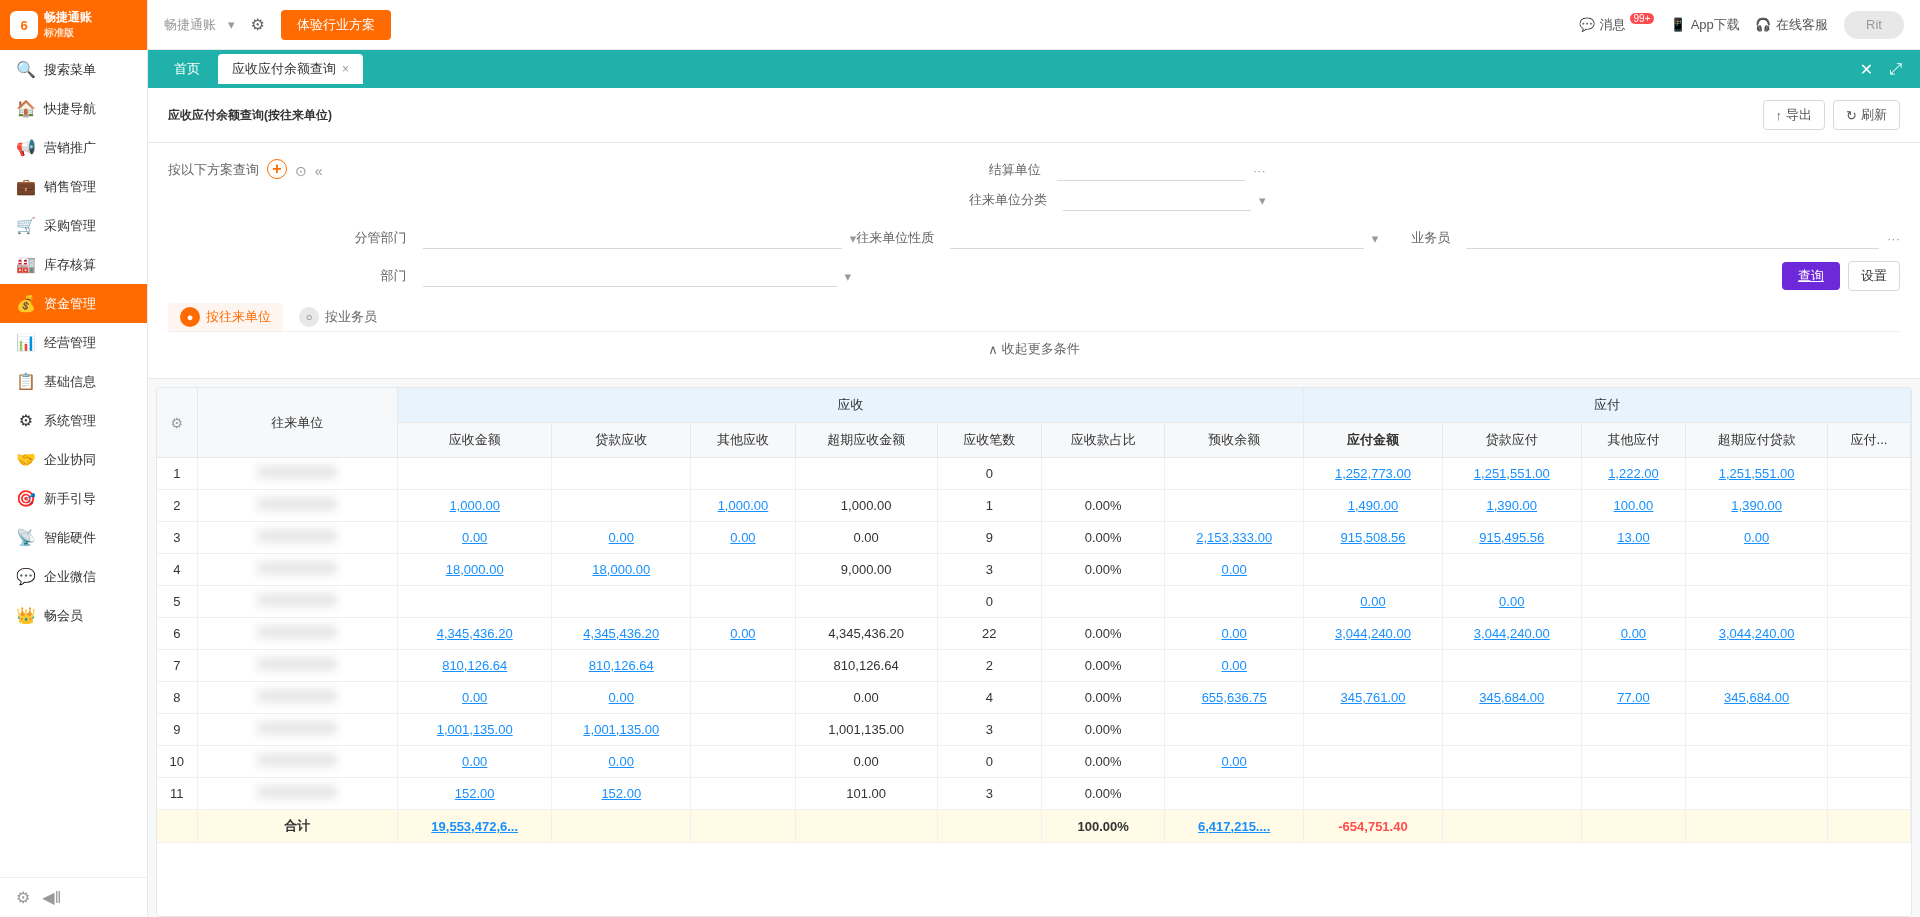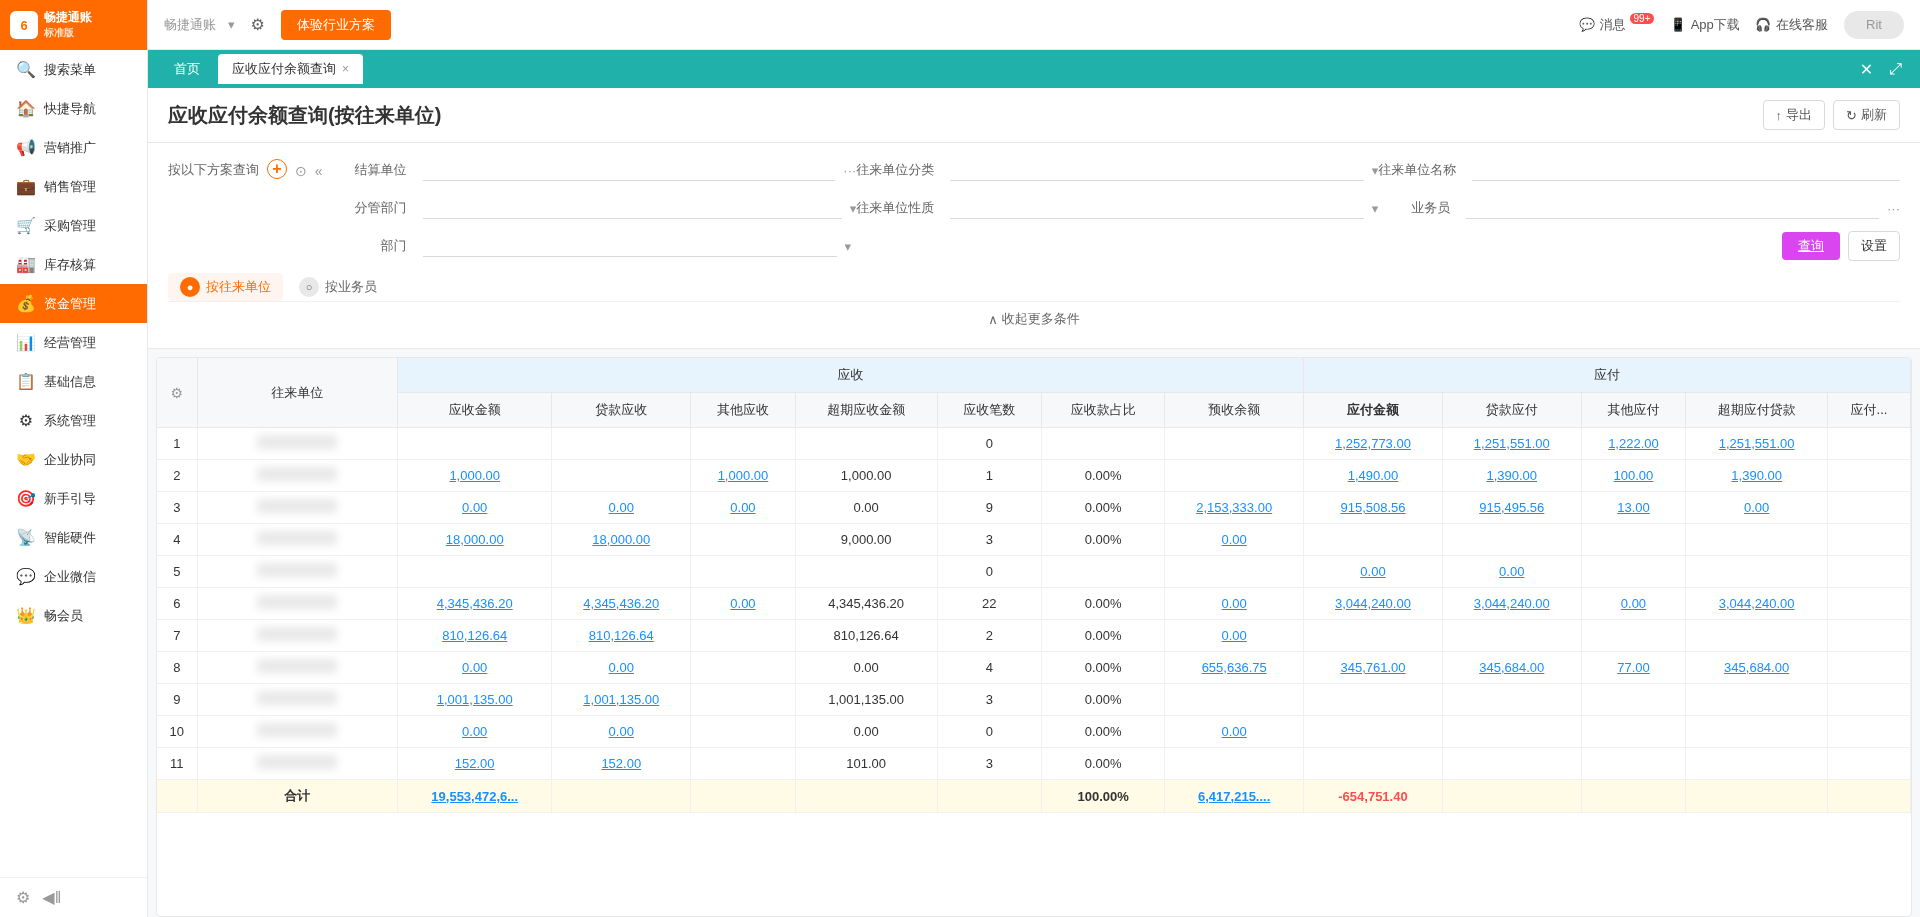--- a/index.html
+++ b/index.html
@@ -145,24 +145,24 @@
       background: #fff;
       padding: 12px 20px 0;
       border-bottom: 1px solid #e8e8e8;
     }
     .page-title-row {
       display: flex;
       align-items: center;
       justify-content: space-between;
       margin-bottom: 12px;
     }
-    .page-title { font-size: 20px; font-weight: bold; color: #333; }
+    .page-title { font-size: 12px; font-weight: bold; color: #333; }
     .page-title-actions { display: flex; gap: 8px; }
     .btn-outline { border: 1px solid #d9d9d9; background: #fff; padding: 5px 12px; border-radius: 4px; cursor: pointer; color: #555; font-size: 13px; display: flex; align-items: center; gap: 4px; }
-    .btn-primary { background: #d946ef; color: #fff; border: none; padding: 5px 16px; border-radius: 4px; cursor: pointer; font-size: 13px; text-decoration: underline; }
+    .btn-primary { background: #6d28d9; color: #fff; border: none; padding: 5px 16px; border-radius: 4px; cursor: pointer; font-size: 13px; text-decoration: underline; }
     .btn-default { background: #fff; color: #333; border: 1px solid #d9d9d9; padding: 5px 12px; border-radius: 4px; cursor: pointer; font-size: 13px; }
 
     
     .filter-area {
       background: #fff;
       padding: 12px 20px;
       border-bottom: 1px solid #e8e8e8;
     }
     .filter-add-btn { color: #ff6b00; cursor: pointer; font-size: 16px; border: 1px solid #ff6b00; border-radius: 50%; width: 20px; height: 20px; display: flex; align-items: center; justify-content: center; font-weight: bold; }
     .sub-nav-icon { width: 20px; height: 20px; border-radius: 50%; display: flex; align-items: center; justify-content: center; font-size: 11px; }
@@ -375,34 +375,30 @@
     <div class="filter-area">
       <div style="display:flex;align-items:flex-start;gap:12px;">
         <div style="display:flex;align-items:flex-end;gap:8px;padding-top:4px;flex-shrink:0;">
           <span style="color:#666;font-size:13px;">按以下方案查询</span>
           <span class="filter-add-btn">+</span>
           <span style="color:#999;cursor:pointer;font-size:14px;">⊙</span>
           <span style="color:#999;cursor:pointer;font-size:14px;">«</span>
         </div>
         <div style="flex:1;">
 
-          <div class="filter-section-row" style="margin-bottom:8px;">
+          <div class="filter-section-row" style="margin-bottom:8px;flex-direction:column;">
             <div class="filter-cell">
               <span class="filter-cell-label">结算单位</span>
               <input class="filter-cell-input" type="text" style="">
               <span style="color:#999;">···</span>
             </div>
             <div class="filter-cell">
               <span class="filter-cell-label">往来单位分类</span>
               <input class="filter-cell-input" type="text" style="">
               <span style="color:#999;">▾</span>
-            </div>
-            <div class="filter-cell">
-              <span class="filter-cell-label">往来单位名称</span>
-              <input class="filter-cell-input" type="text" style="">
             </div>
           </div>
 
           <div class="filter-section-row" style="margin-bottom:8px;">
             <div class="filter-cell">
               <span class="filter-cell-label">分管部门</span>
               <input class="filter-cell-input" type="text" style="">
               <span style="color:#999;">▾</span>
             </div>
             <div class="filter-cell">

